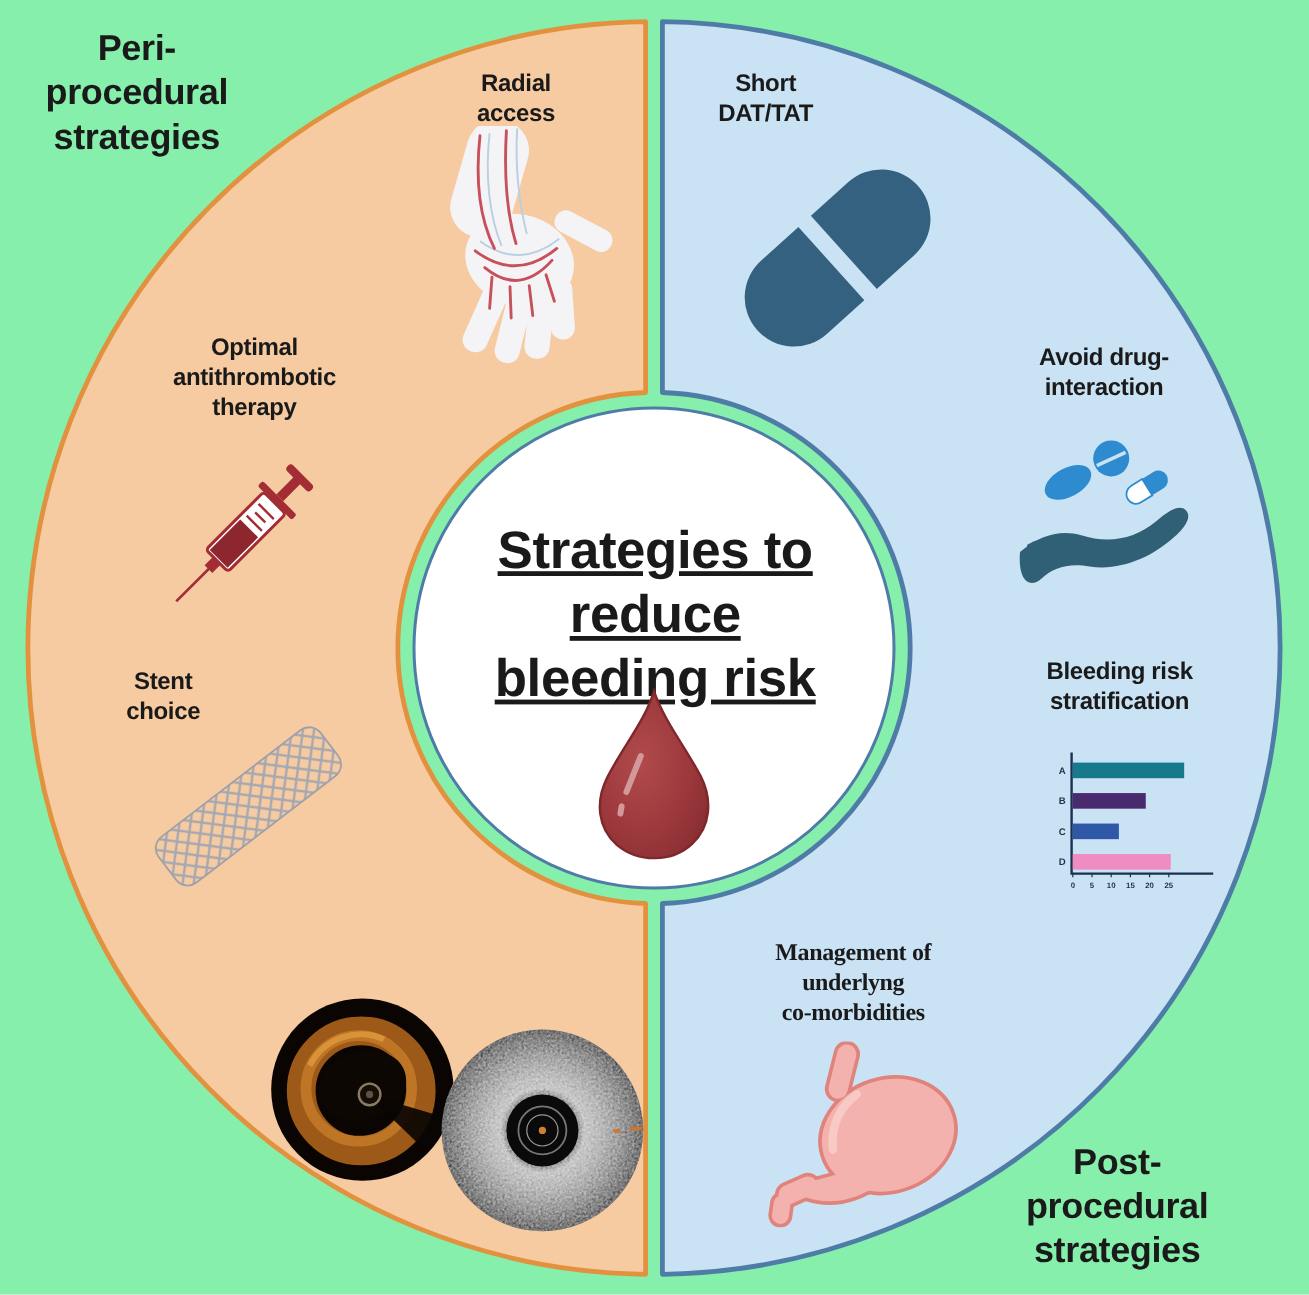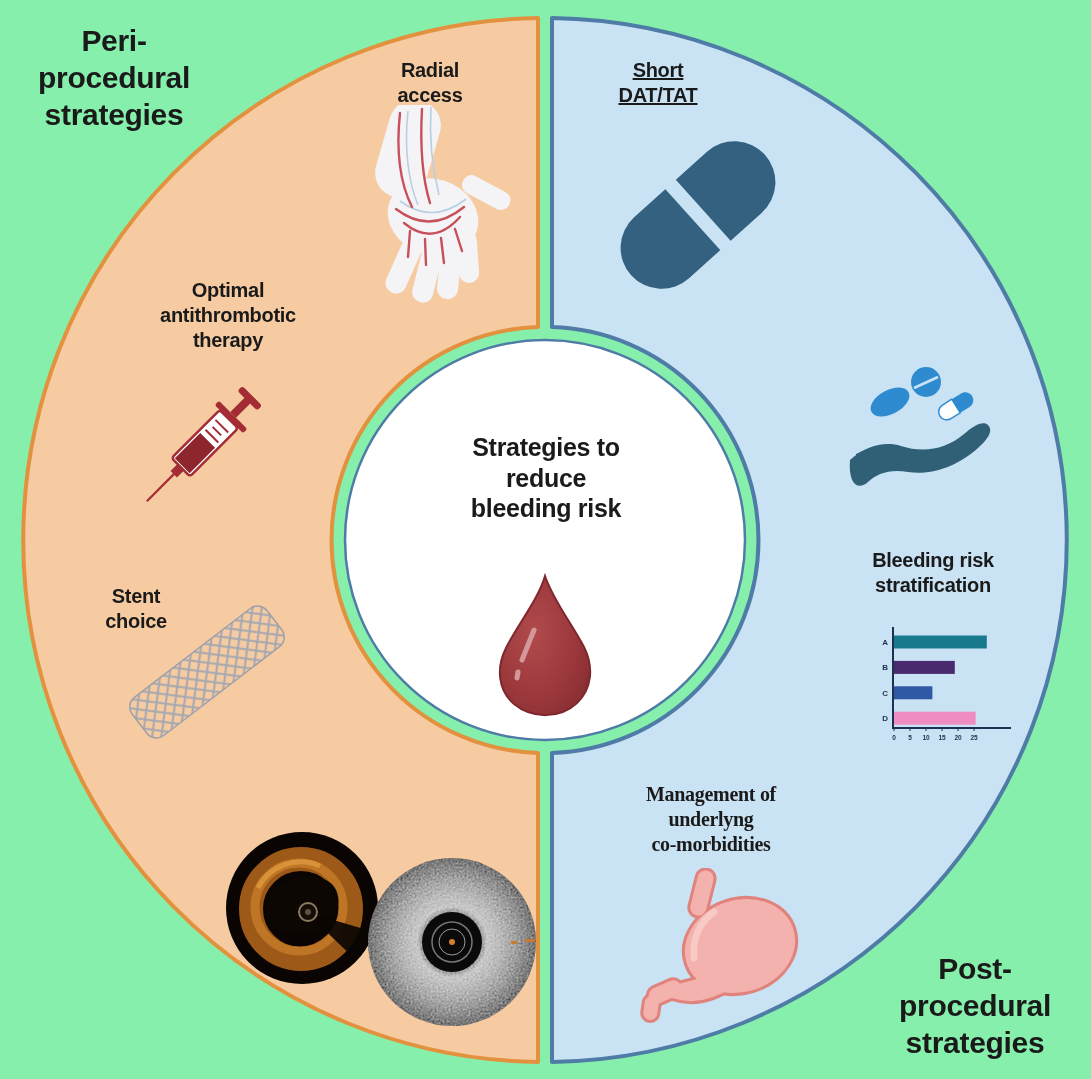--- a/index.html
+++ b/index.html
@@ -2,44 +2,45 @@
 <html><head>
 <meta charset="utf-8">
 <style>
   html,body{margin:0;padding:0;background:#fff;}
   .canvas{position:relative;width:1091px;height:1079px;background:#86efac;overflow:hidden;
           font-family:"Liberation Sans",sans-serif;}
   .layer{position:absolute;left:0;top:0;}
   .label{position:absolute;font-weight:700;font-size:20px;line-height:1.24;color:#1a1a1a;
          text-align:center;transform:translateX(-50%);letter-spacing:-0.3px;white-space:nowrap;}
   .section-title{font-size:30px;}
-  .center-title{font-size:25px;line-height:1.22;}
+  .center-title{font-size:44px;line-height:1.22;text-decoration:underline;}
   .icon{position:absolute;}
   .chart-cat{font-family:"Liberation Sans",sans-serif;font-weight:700;font-size:8px;fill:#1c3050;}
   .chart-tick-label{font-family:"Liberation Sans",sans-serif;font-weight:700;font-size:6.5px;fill:#1c3050;}
 </style>
 </head>
 <body>
 
 <div class="canvas">
 
   <svg class="layer" width="1091" height="1079" viewBox="0 0 1091 1079">
     <path d="M538,18.05 A522,522 0 0 0 538,1061.95 L538,752.9 A213,213 0 0 1 538,327.1 Z" fill="#F6CBA1" stroke="#E2923F" stroke-width="4" stroke-linejoin="round"></path>
     <path d="M552,18.05 A522,522 0 0 1 552,1061.95 L552,752.9 A213,213 0 0 0 552,327.1 Z" fill="#C9E2F4" stroke="#4E7CA6" stroke-width="4" stroke-linejoin="round"></path>
     <circle cx="545" cy="540" r="200" fill="#ffffff" stroke="#4E7CA6" stroke-width="2.5"></circle>
   </svg>
 
   <div class="label section-title" style="left:114px;top:22px;">Peri-<br>procedural<br>strategies</div>
   <div class="label" style="left:430px;top:58px;">Radial<br>access</div>
-  <div class="label" style="left:658px;top:58px;text-decoration:underline;">Short<br>DAT/TAT</div>
-  <div class="label" style="left:212px;top:278px;margin-left:16px;">Optimal<br>antithrombotic<br>therapy</div>
-  <div class="label" style="left:136px;top:584px;">Stent<br>choice</div>
+  <div class="label" style="left:638px;top:58px;">Short<br>DAT/TAT</div>
+  <div class="label" style="left:212px;top:278px;">Optimal<br>antithrombotic<br>therapy</div>
+  <div class="label" style="left:920px;top:286px;">Avoid drug-<br>interaction</div>
+  <div class="label" style="left:136px;top:556px;">Stent<br>choice</div>
   <div class="label" style="left:933px;top:548px;">Bleeding risk<br>stratification</div>
   <div class="label" style="left:711px;top:782px;font-family:Liberation Serif, serif;">Management of<br>underlyng<br>co-morbidities</div>
-  <div class="label section-title" style="left:931px;top:950px;margin-left:44px;">Post-<br>procedural<br>strategies</div>
+  <div class="label section-title" style="left:931px;top:950px;">Post-<br>procedural<br>strategies</div>
   <div class="label center-title" style="left:546px;top:432px;">Strategies to<br>reduce<br>bleeding risk</div>
 
   <svg class="icon" style="left:488px;top:572px;" width="115" height="150" viewBox="0 0 115 150">
     <defs>
       <radialGradient id="dropgrad" cx="38%" cy="42%" r="75%">
         <stop offset="0%" stop-color="#B04A4C"></stop>
           <stop offset="55%" stop-color="#9E3A3E"></stop>
           <stop offset="100%" stop-color="#862C30"></stop>
       </radialGradient>
     </defs>

